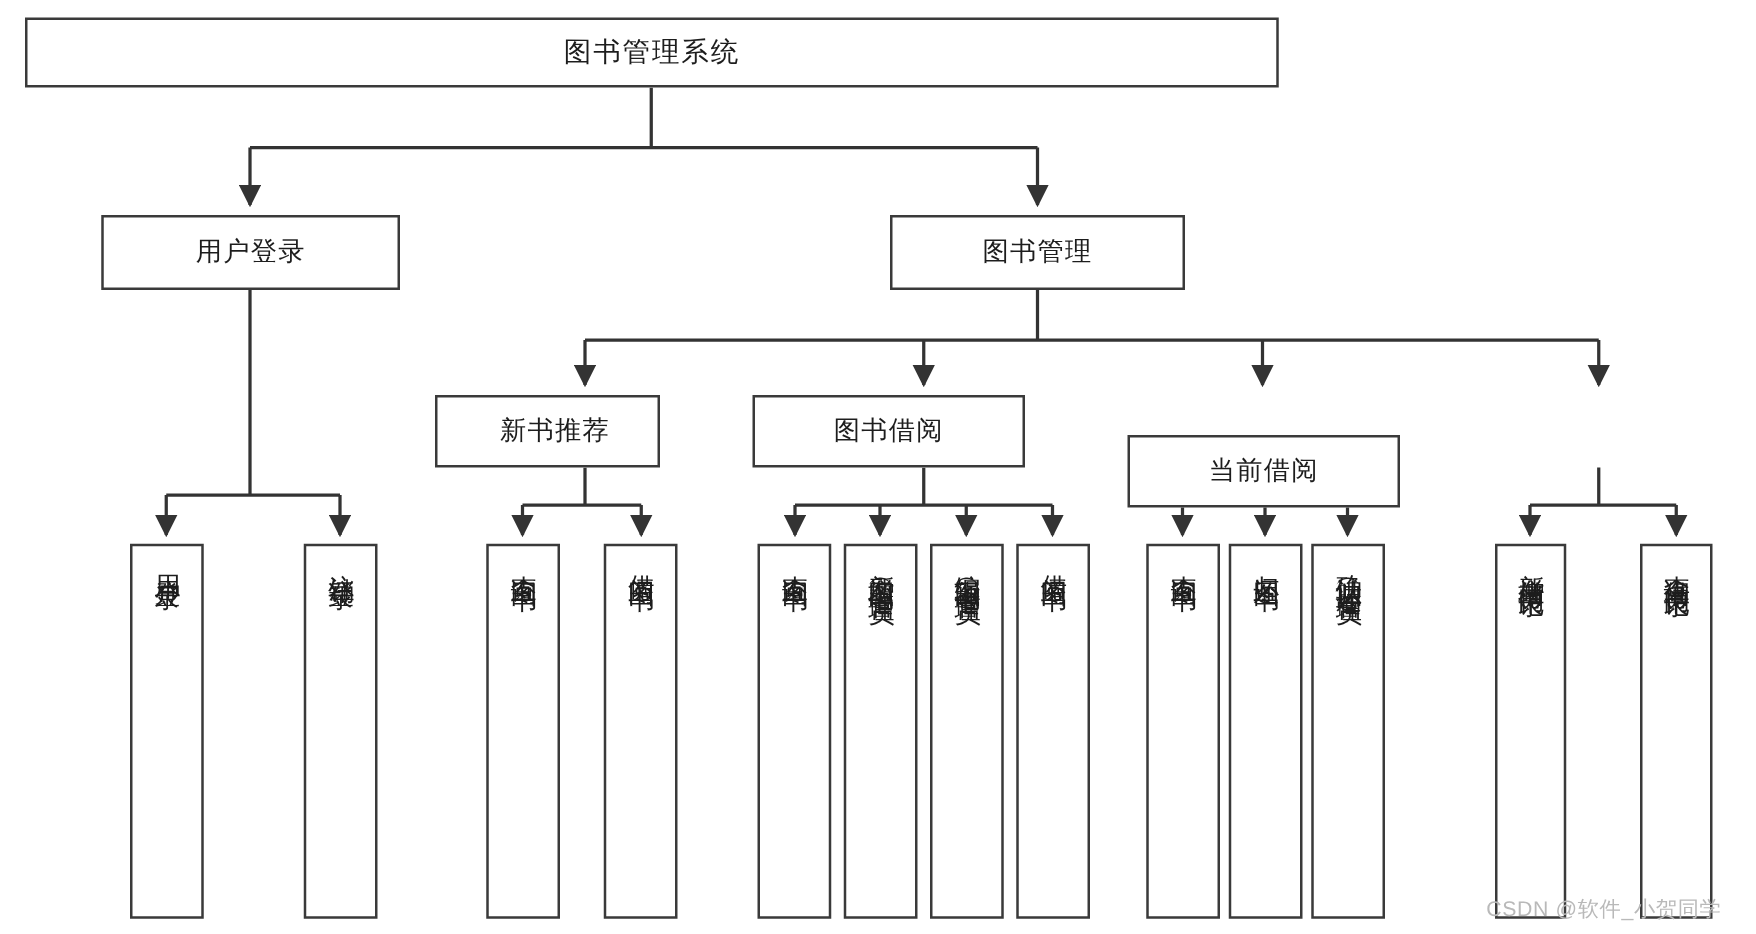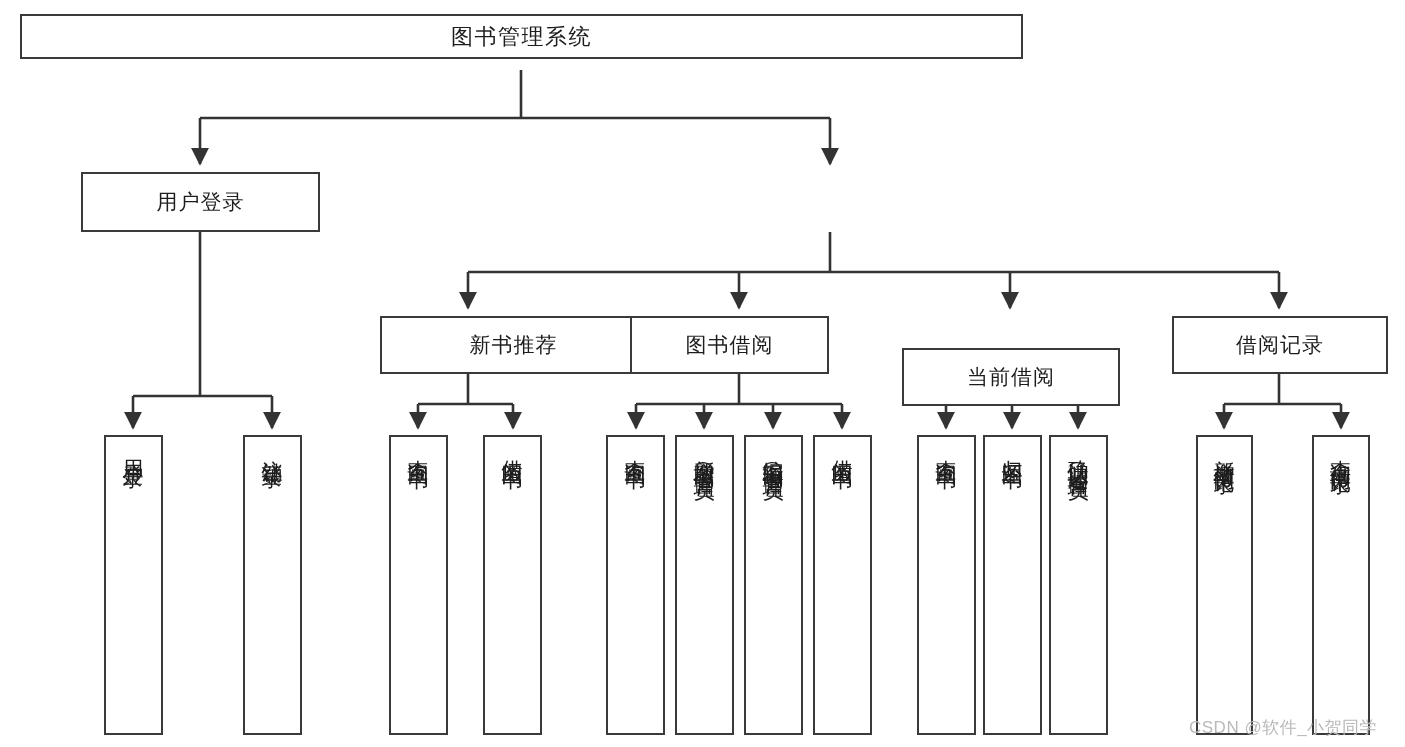--- a/index.html
+++ b/index.html
@@ -126,40 +126,40 @@
       <path d="M 1012 404 L 1012 428" marker-end="url(#arrowhead)"></path>
       <path d="M 1078 404 L 1078 428" marker-end="url(#arrowhead)"></path>
 
       <path d="M 1279 374 L 1279 404"></path>
       <path d="M 1224 404 L 1341 404"></path>
       <path d="M 1224 404 L 1224 428" marker-end="url(#arrowhead)"></path>
       <path d="M 1341 404 L 1341 428" marker-end="url(#arrowhead)"></path>
     </g>
   </svg>
 
-  <div class="node horiz root" style="left:20px;top:14px;width:1003px;height:45px;">
+  <div class="node horiz root" style="left:20px;top:14px;width:1003px;height:56px;">
     <span class="node-label">图书管理系统</span>
   </div>
 
   <div class="node horiz" style="left:81px;top:172px;width:239px;height:60px;">
     <span class="node-label">用户登录</span>
   </div>
-
-  <div class="node horiz" style="left:380px;top:316px;width:255px;height:58px;padding-left:12px;">
+  <div class="node horiz" style="left:712px;top:172px;width:236px;height:60px;">
+    <span class="node-label">图书管理</span>
+  </div>
+
+  <div class="node horiz" style="left:348px;top:316px;width:180px;height:58px;padding-left:12px;">
     <span class="node-label">新书推荐</span>
   </div>
-  <div class="node horiz" style="left:630px;top:316px;width:199px;height:58px;">
+  <div class="node horiz" style="left:602px;top:316px;width:218px;height:58px;">
     <span class="node-label">图书借阅</span>
   </div>
   <div class="node horiz" style="left:902px;top:316px;width:218px;height:58px;margin-top:32px;">
     <span class="node-label">当前借阅</span>
   </div>
-  <div class="node horiz" style="left:1172px;top:316px;width:216px;height:58px;">
-    <span class="node-label">借阅记录</span>
-  </div>
 
   <div class="node vert" style="left:104px;top:435px;width:59px;height:300px;">
     <span class="node-label">用户登录</span>
   </div>
   <div class="node vert" style="left:243px;top:435px;width:59px;height:300px;">
     <span class="node-label">注销登录</span>
   </div>
   <div class="node vert" style="left:389px;top:435px;width:59px;height:300px;">
     <span class="node-label">查询图书</span>
   </div>

